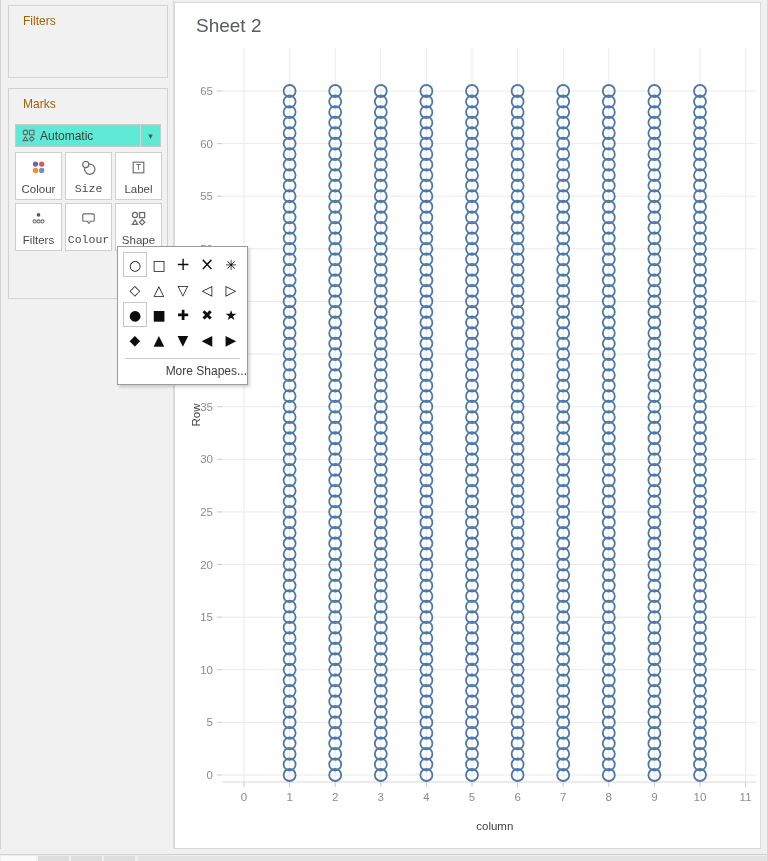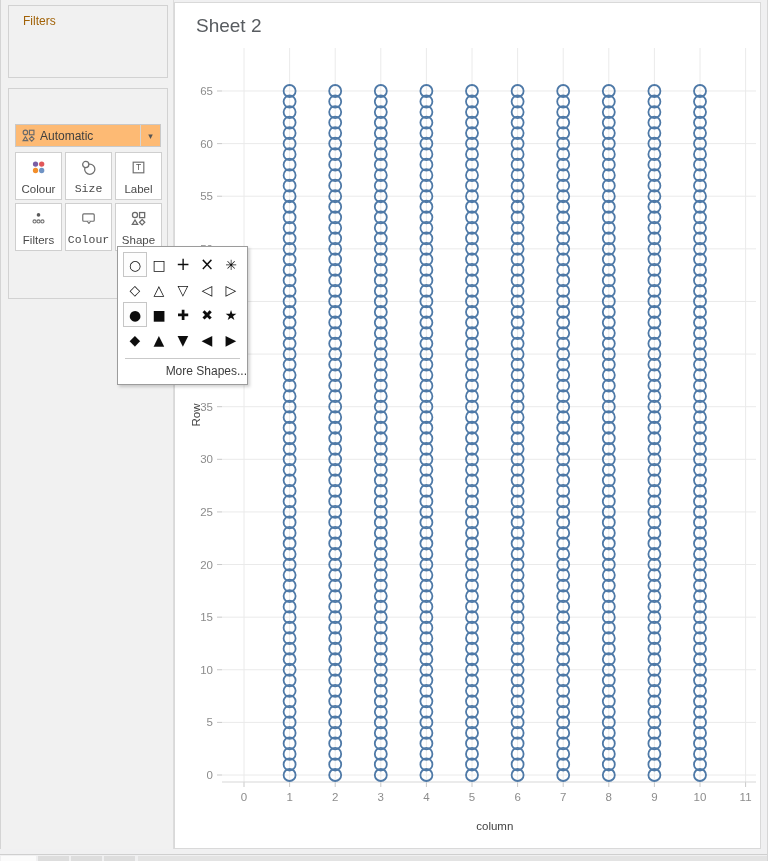--- a/index.html
+++ b/index.html
@@ -7,21 +7,21 @@
        font-family:"Liberation Sans",sans-serif;border-right:1px solid #d6d6d6;box-sizing:border-box;}
 
   
   .sidebar{position:absolute;left:0;top:0;width:174px;height:849px;background:#f1f1f1;
            border-left:1px solid #d4d4d4;border-right:1px solid #dcdcdc;box-sizing:border-box;}
   .card{position:absolute;border:1px solid #d2d2d2;box-sizing:border-box;background:transparent;}
   .filters-card{left:7px;top:5px;width:160px;height:73px;}
   .marks-card{left:7px;top:88px;width:160px;height:211px;}
   .card-title{font-size:12px;color:#a16207;padding:8px 0 0 14px;}
 
-  .dropdown{position:absolute;left:6px;top:35px;width:146px;height:23px;background:#fdba74;
+  .dropdown{position:absolute;left:6px;top:35px;width:146px;height:23px;background:#5eead4;
             border:1px solid #c9c9c9;display:flex;align-items:center;box-sizing:border-box;}
   .dropdown .dd-icon{display:flex;align-items:center;padding:0 4px 0 5px;}
   .dropdown-label{font-size:12px;color:#3f3f3f;flex:1;}
   .dropdown-caret{width:19px;height:100%;border-left:1px solid #d5d5d5;display:flex;
                   align-items:center;justify-content:center;color:#555;font-size:9px;}
 
   .mbtn{position:absolute;width:47px;height:48px;background:#fff;border:1px solid #cfcfcf;
         box-sizing:border-box;display:block;padding:0;}
   .mbtn .micon{position:absolute;top:6px;left:0;right:0;display:flex;justify-content:center;}
   .mbtn .mlabel{position:absolute;bottom:4px;left:0;right:0;text-align:center;
@@ -58,20 +58,21 @@
 
 <div class="app">
 
   <div class="sidebar">
 
     <div class="card filters-card">
       <div class="card-title">Filters</div>
     </div>
 
     <div class="card marks-card">
+      <div class="card-title">Marks</div>
 
       <div class="dropdown">
         <span class="dd-icon">
           <svg width="15" height="15" viewBox="0 0 16 16" fill="none" stroke="#6a6a6a" stroke-width="1.2">
             <circle cx="4.7" cy="4.7" r="2.4"></circle>
             <rect x="9" y="2.4" width="4.8" height="4.8"></rect>
             <polygon points="4.7,9.4 2.2,13.5 7.2,13.5"></polygon>
             <polygon points="11.4,9 13.9,11.5 11.4,14 8.9,11.5"></polygon>
           </svg>
         </span>

